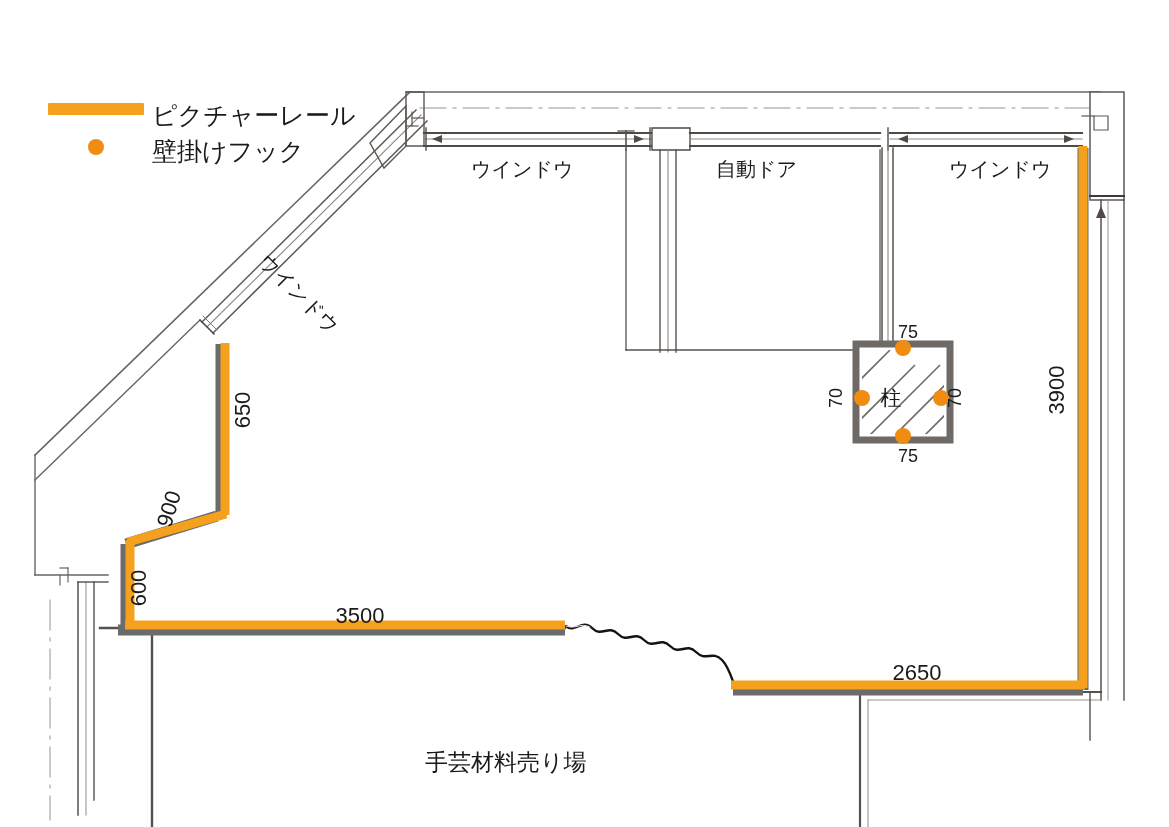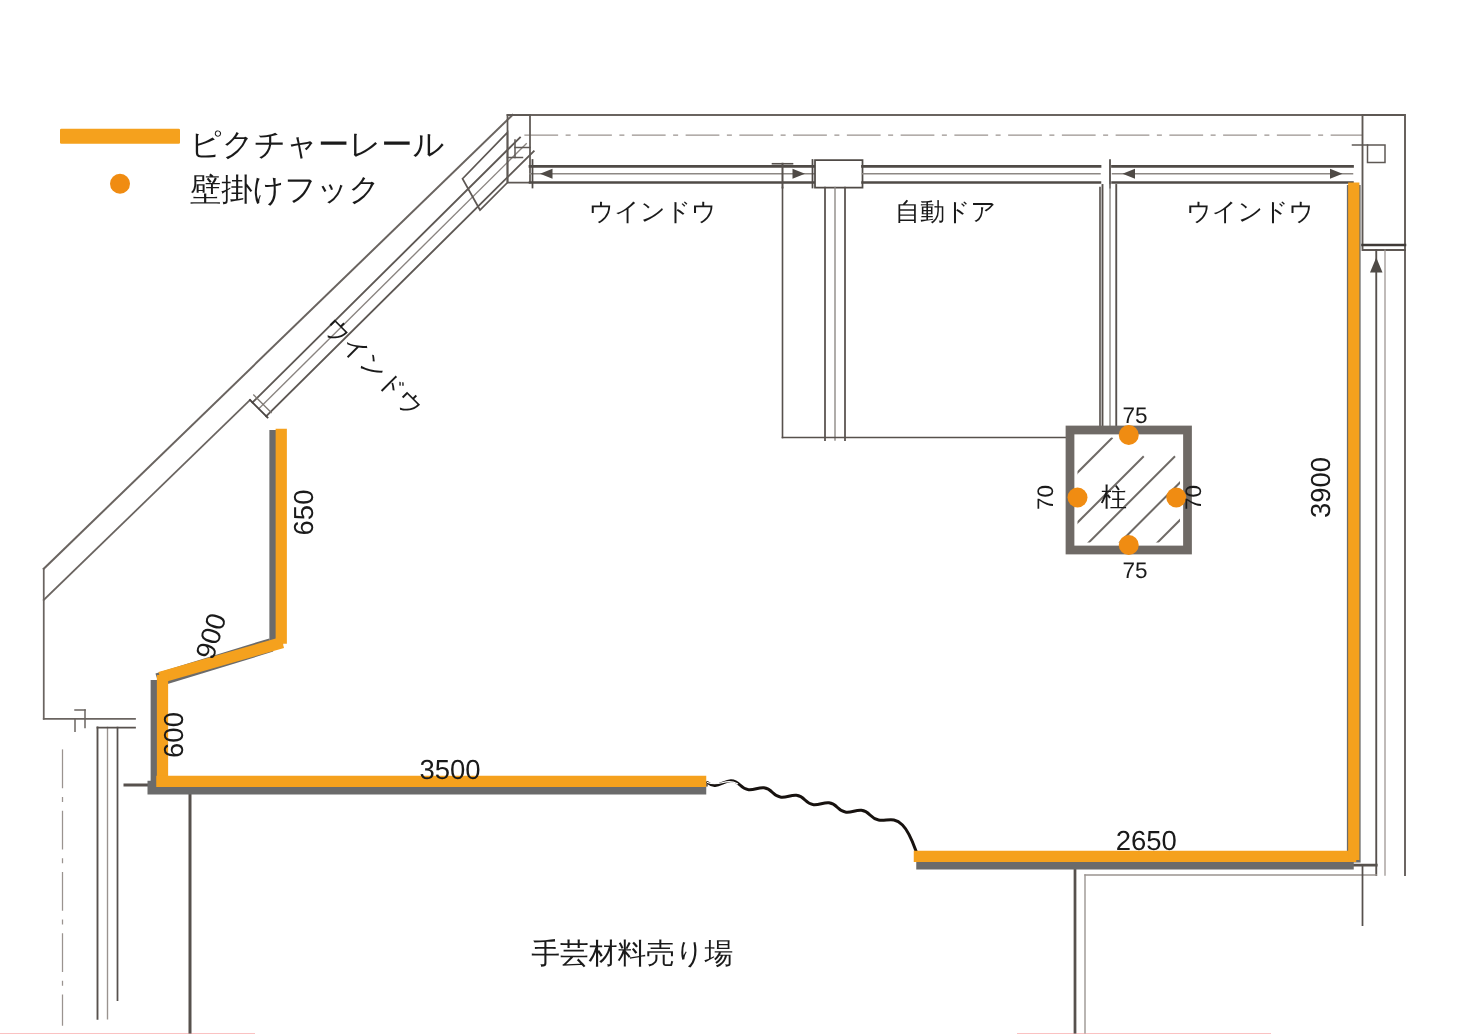--- a/index.html
+++ b/index.html
@@ -8,21 +8,21 @@
     padding: 0;
     background: #ffffff;
   }
   body {
     font-family: "Liberation Sans", "DejaVu Sans", sans-serif;
   }
   #plan-root {
     position: relative;
     width: 1169px;
     height: 827px;
-    background: #ef4444;
+    background: #e5e5e5;
     overflow: hidden;
   }
   #plan-svg {
     position: absolute;
     left: 0;
     top: 0;
     width: 1169px;
     height: 827px;
     display: block;
   }

